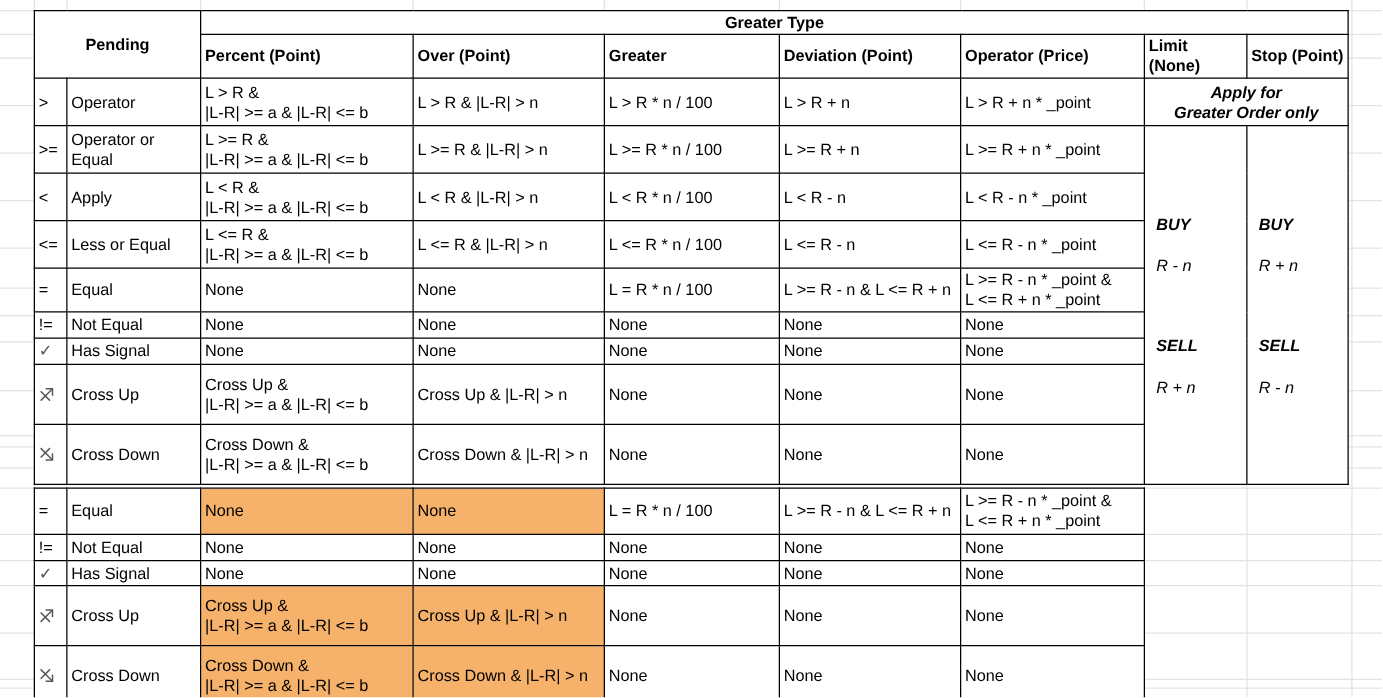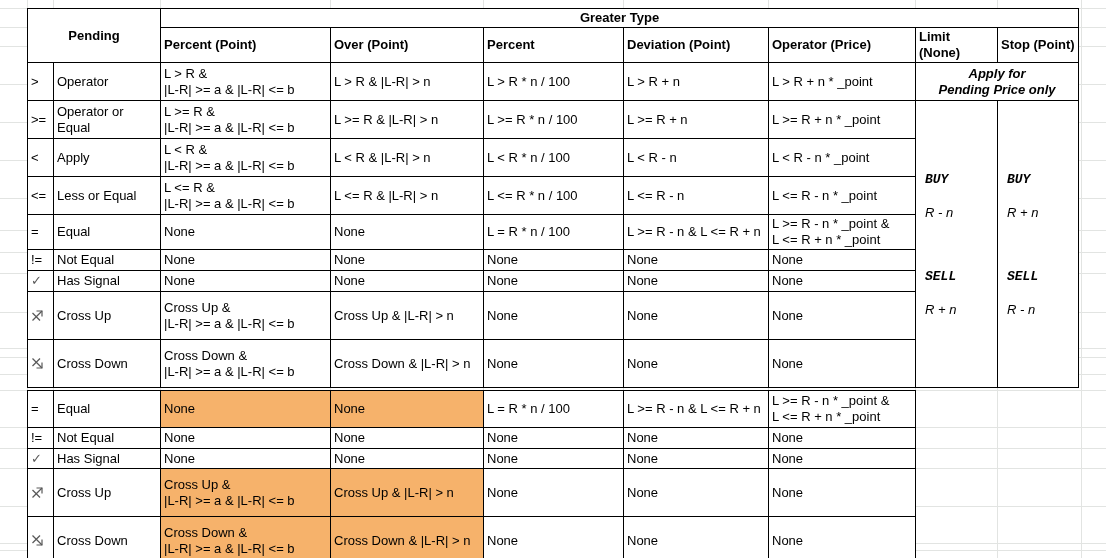--- a/index.html
+++ b/index.html
@@ -11,21 +11,21 @@
   .tbl td{border:1px solid #000;padding:1px 3px;vertical-align:middle;line-height:16px;
           white-space:pre-line;overflow:hidden;}
   .hdr{font-weight:bold;}
   .c{text-align:center;}
   .vb{vertical-align:bottom;}
   .sym{vertical-align:bottom;padding-bottom:3px;}
   .check{color:#595959;}
   .hl{background:#f6b26b;}
   .pending{font-weight:bold;font-style:italic;text-align:center;}
   .bs{font-style:italic;padding-left:6px;}
-  .bs .lbl{font-weight:bold;line-height:17px;font-family:Liberation Mono, monospace;}
+  .bs .lbl{font-weight:bold;line-height:17px;}
   .bs .frm{line-height:17px;}
   .bs .spacer{height:15px;}
   svg.xicon{stroke:#595959;stroke-width:1.2;fill:none;display:block;}
 </style>
 </head>
 <body>
 
 <div class="sheet">
   <div id="gridlines">
       <div class="gl-v" style="left: 27px;"></div>
@@ -74,37 +74,37 @@
         <col style="width:81px">
     </colgroup>
     <tbody>
       <tr style="height:19px">
         <td colspan="2" rowspan="2" class="hdr c">Pending</td>
         <td colspan="7" class="hdr c">Greater Type</td>
       </tr>
       <tr style="height:19px">
         <td class="hdr">Percent (Point)</td>
         <td class="hdr">Over (Point)</td>
-        <td class="hdr">Percent</td>
+        <td class="hdr">Greater</td>
         <td class="hdr">Deviation (Point)</td>
         <td class="hdr">Operator (Price)</td>
         <td class="hdr">Limit (None)</td>
         <td class="hdr">Stop (Point)</td>
       </tr>
       <tr style="height:38px">
         <td class="sym">&gt;</td>
         <td>Operator</td>
         <td>L &gt; R &amp;
 |L-R| &gt;= a &amp; |L-R| &lt;= b</td>
         <td>L &gt; R &amp; |L-R| &gt; n</td>
         <td>L &gt; R * n / 100</td>
         <td>L &gt; R + n</td>
         <td>L &gt; R + n * _point</td>
         <td colspan="2" class="pending">Apply for
-Pending Price only</td>
+Greater Order only</td>
       </tr>
       <tr style="height:38px">
         <td class="sym">&gt;=</td>
         <td>Operator or Equal</td>
         <td>L &gt;= R &amp;
 |L-R| &gt;= a &amp; |L-R| &lt;= b</td>
         <td>L &gt;= R &amp; |L-R| &gt; n</td>
         <td>L &gt;= R * n / 100</td>
         <td>L &gt;= R + n</td>
         <td>L &gt;= R + n * _point</td>

